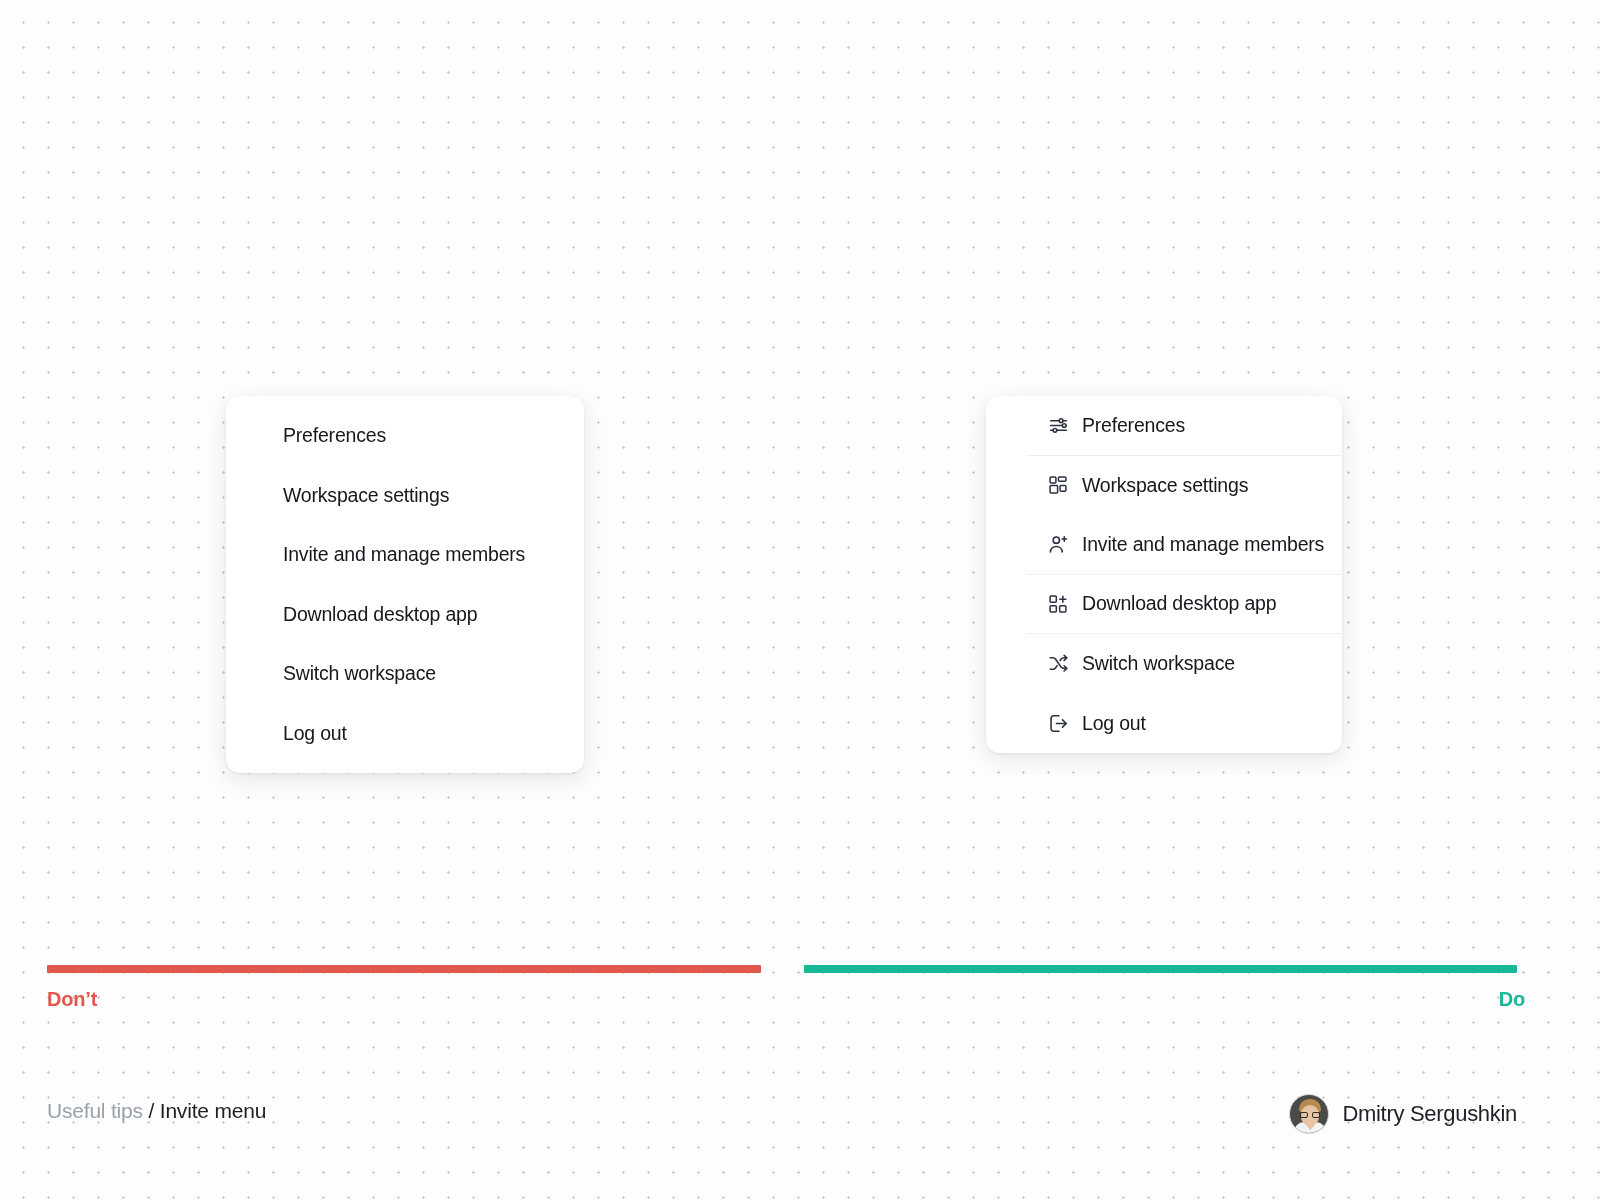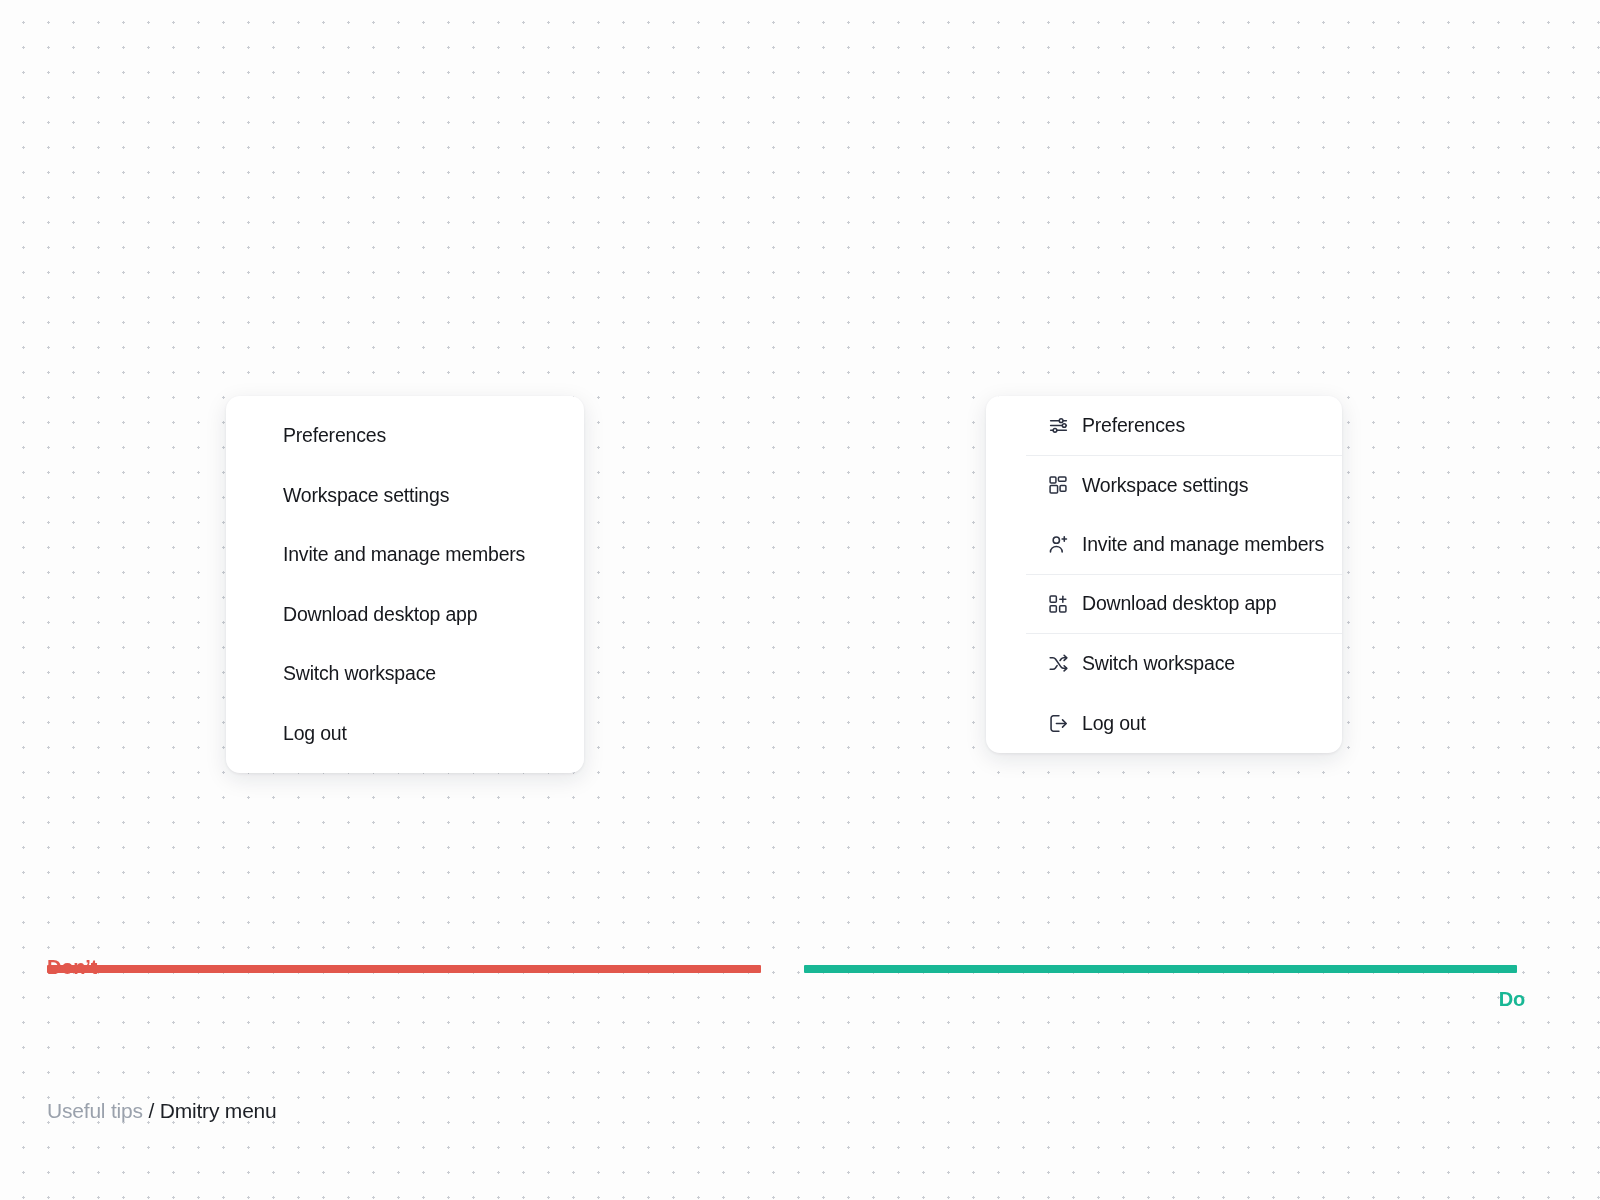--- a/index.html
+++ b/index.html
@@ -82,21 +82,21 @@
   }
   .bar-dont{ left:47px; top:965px; width:714px; background:#e2574c; }
   .bar-do  { left:804px; top:965px; width:713px; background:#2fbfa0; }
 
   .verdict{
     position:absolute;
     font-size:20px;
     font-weight:700;
     letter-spacing:-0.2px;
   }
-  .verdict-dont{ left:47px; top:956px; color:#e2574c; }
+  .verdict-dont{ left:47px; top:988px; color:#e2574c; }
   .verdict-do  { right:75px; top:988px; color:#18b795; }
 
   
   .breadcrumb{
     position:absolute;
     left:47px; top:1099px;
     font-size:21px;
     color:#1d2026;
     letter-spacing:-0.2px;
   }
@@ -248,16 +248,29 @@
           <span class="mi-label">Log out</span>
         </div>
       </div>
   </div>
 
   <div class="bar bar-dont" style="background: rgb(226, 87, 76);"></div>
   <div class="bar bar-do" style="background: rgb(24, 183, 149);"></div>
   <div class="verdict verdict-dont" style="color: rgb(226, 87, 76);">Don’t</div>
   <div class="verdict verdict-do" style="color: rgb(24, 183, 149);">Do</div>
 
-  <div class="breadcrumb"><span class="muted">Useful tips</span><span class="sep"> / </span><span>Dmitry menu</span></div>
-
+  <div class="breadcrumb"><span class="muted">Useful tips</span><span class="sep"> / </span><span>Invite menu</span></div>
+
+  <div class="author">
+    <div class="avatar">
+      <div class="shirt"></div>
+      <div class="hair"></div>
+      <div class="face"></div>
+      <div class="collar"></div>
+      <div class="glasses">
+          <i class="l"></i>
+          <i class="r"></i>
+        </div>
+    </div>
+    <div class="author-name">Dmitry Sergushkin</div>
+  </div>
 
 </div>
 
 </body></html>

